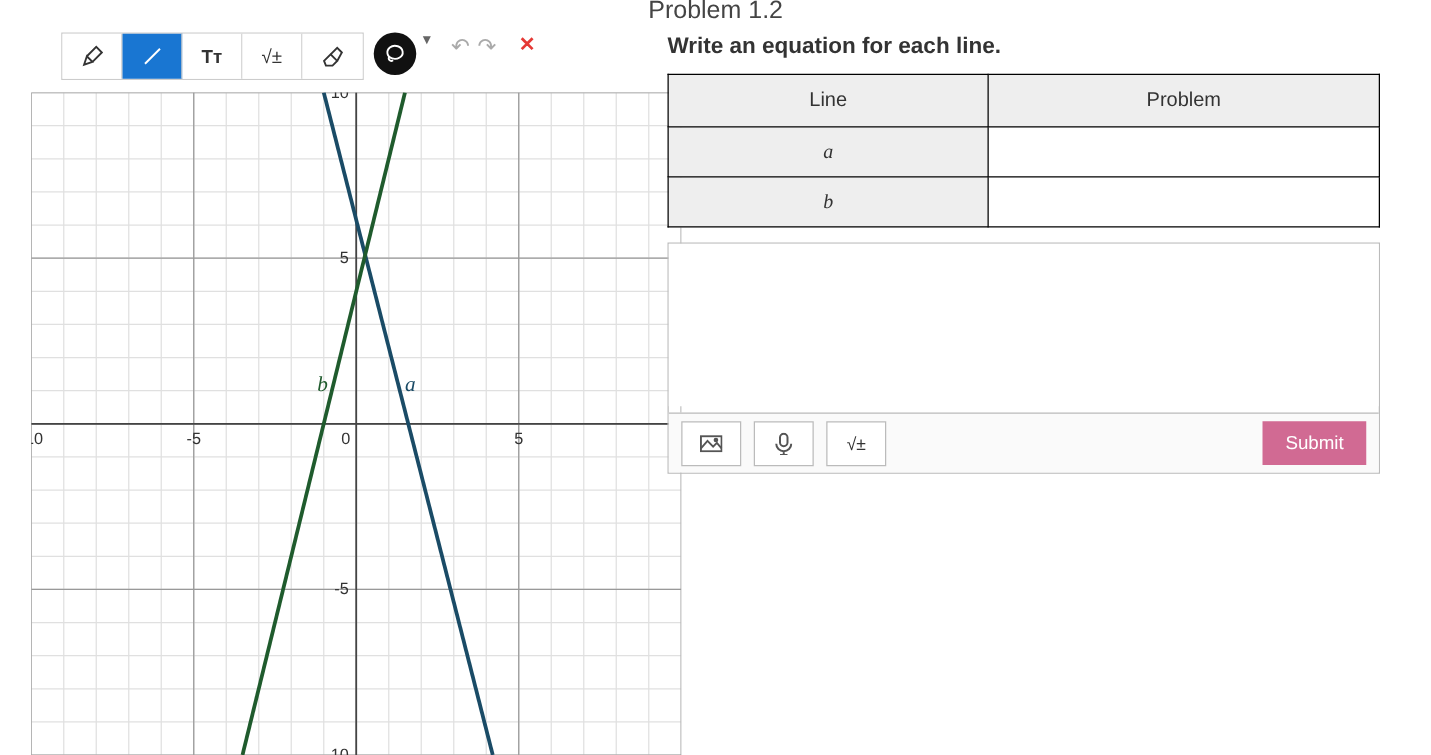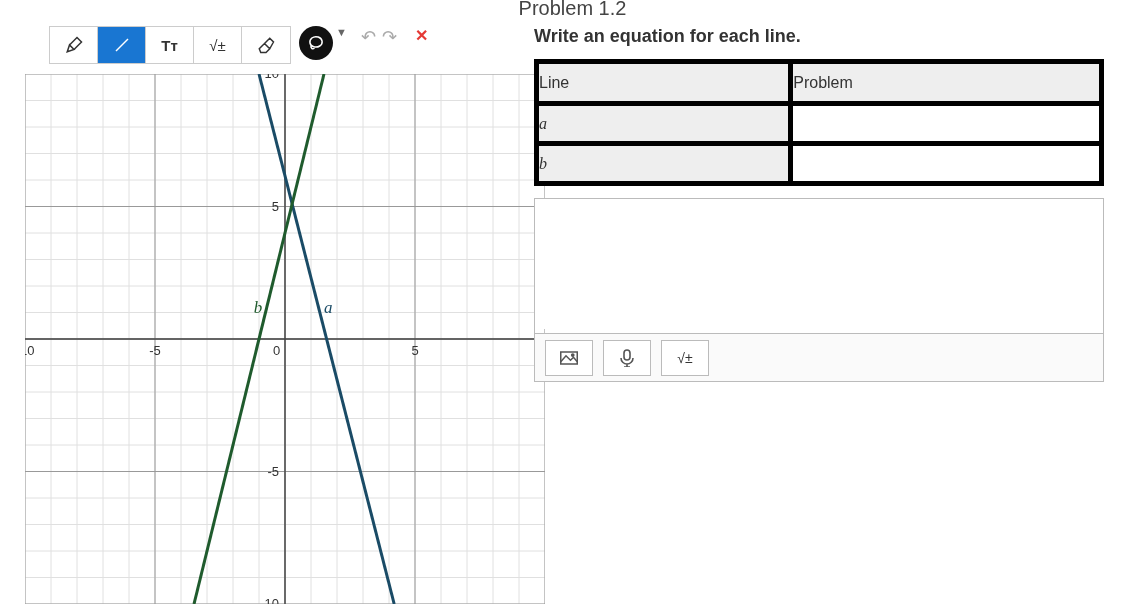--- a/index.html
+++ b/index.html
@@ -75,22 +75,22 @@
     font-size: 18px;
     color: #333;
     margin-bottom: 12px;
     font-weight: 700;
   }
   .eq-table {
     border-collapse: collapse;
     width: 570px;
   }
   .eq-table th, .eq-table td {
-    border: 5px solid #000000;
-    text-align: left;
+    border: 1px solid #000000;
+    text-align: center;
     font-weight: 400;
     height: 40px;
     font-size: 16px;
     background: #eee;
   }
   .eq-table th { height: 42px; }
   .eq-table .row-label { font-style: italic; font-family: Georgia, serif; }
   .eq-table td.input-cell { background: #fff; cursor: text; width: 55%; }
   .prompt2 {
     font-size: 18px;
@@ -286,15 +286,16 @@
             <circle cx="17" cy="5" r="1.5" fill="#555"></circle>
           </svg>
       </div>
       <div class="bar-btn">
         <svg width="14" height="18" viewBox="0 0 14 18" fill="none" stroke="#555" stroke-width="1.6">
             <rect x="4" y="1" width="6" height="10" rx="3"></rect>
             <path d="M1 9 a6 6 0 0 0 12 0 M7 15 v3 M4 18 h6"></path>
           </svg>
       </div>
       <div class="bar-btn">√±</div>
+      <button class="submit-btn">Submit</button>
     </div>
   </div>
 </div>
 
 </body></html>

